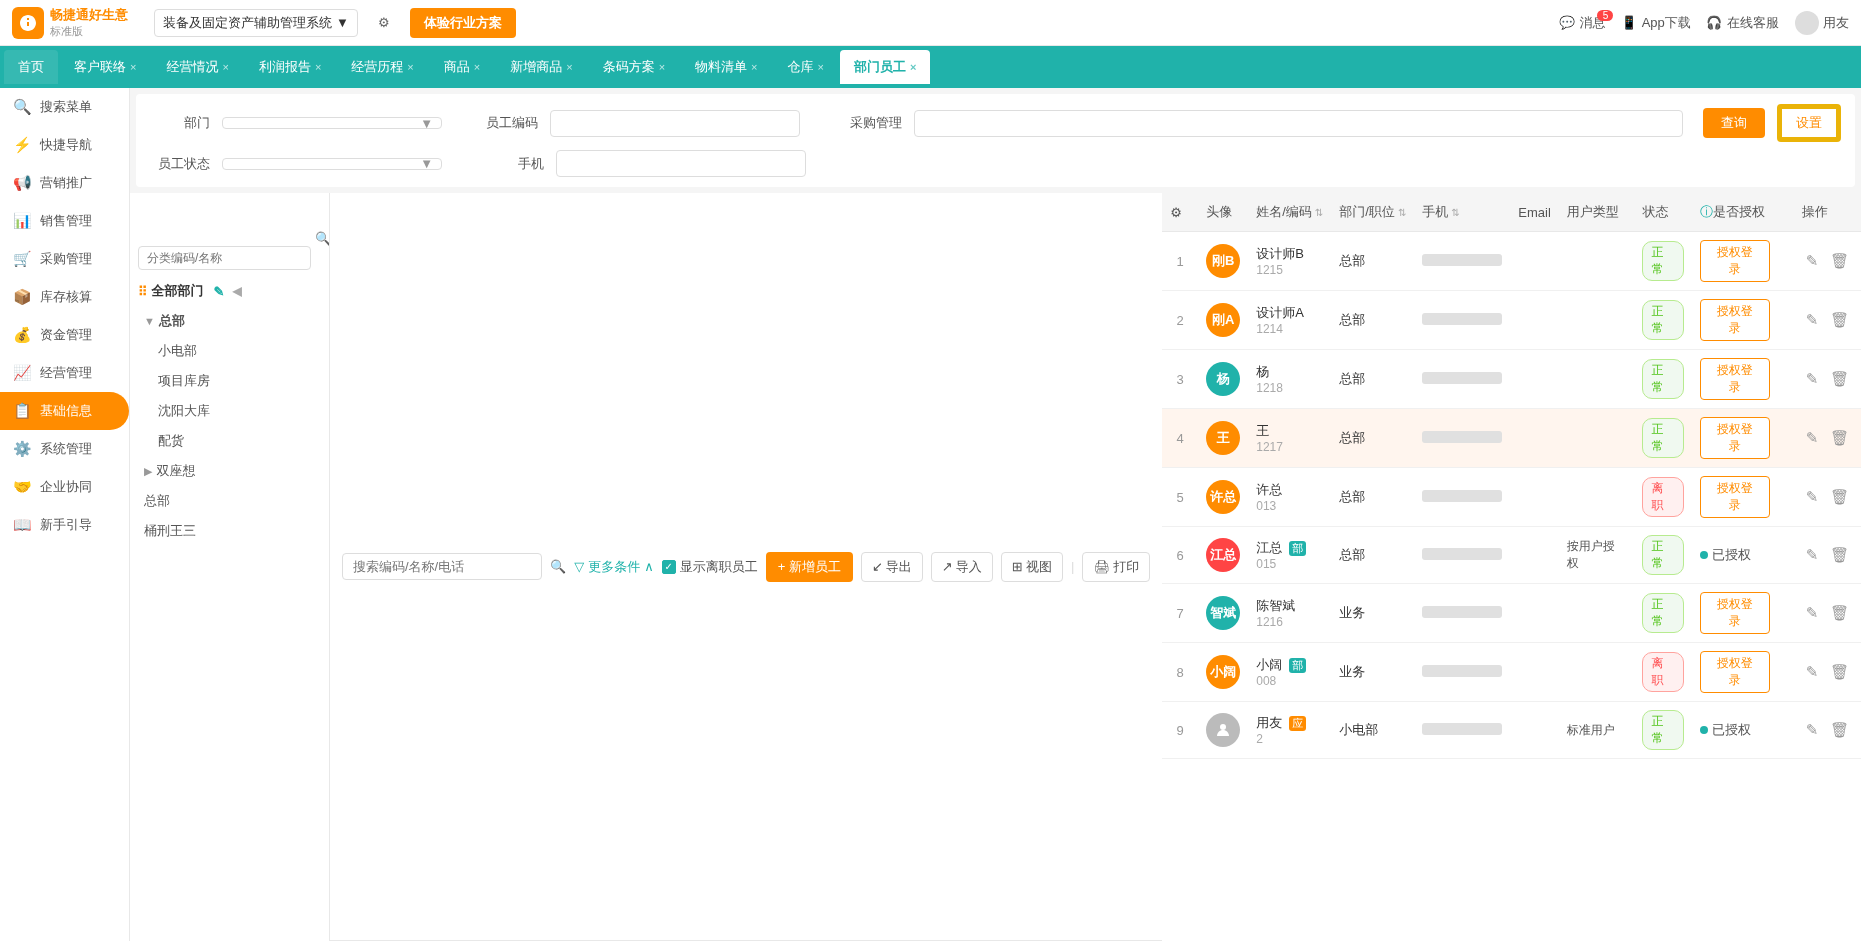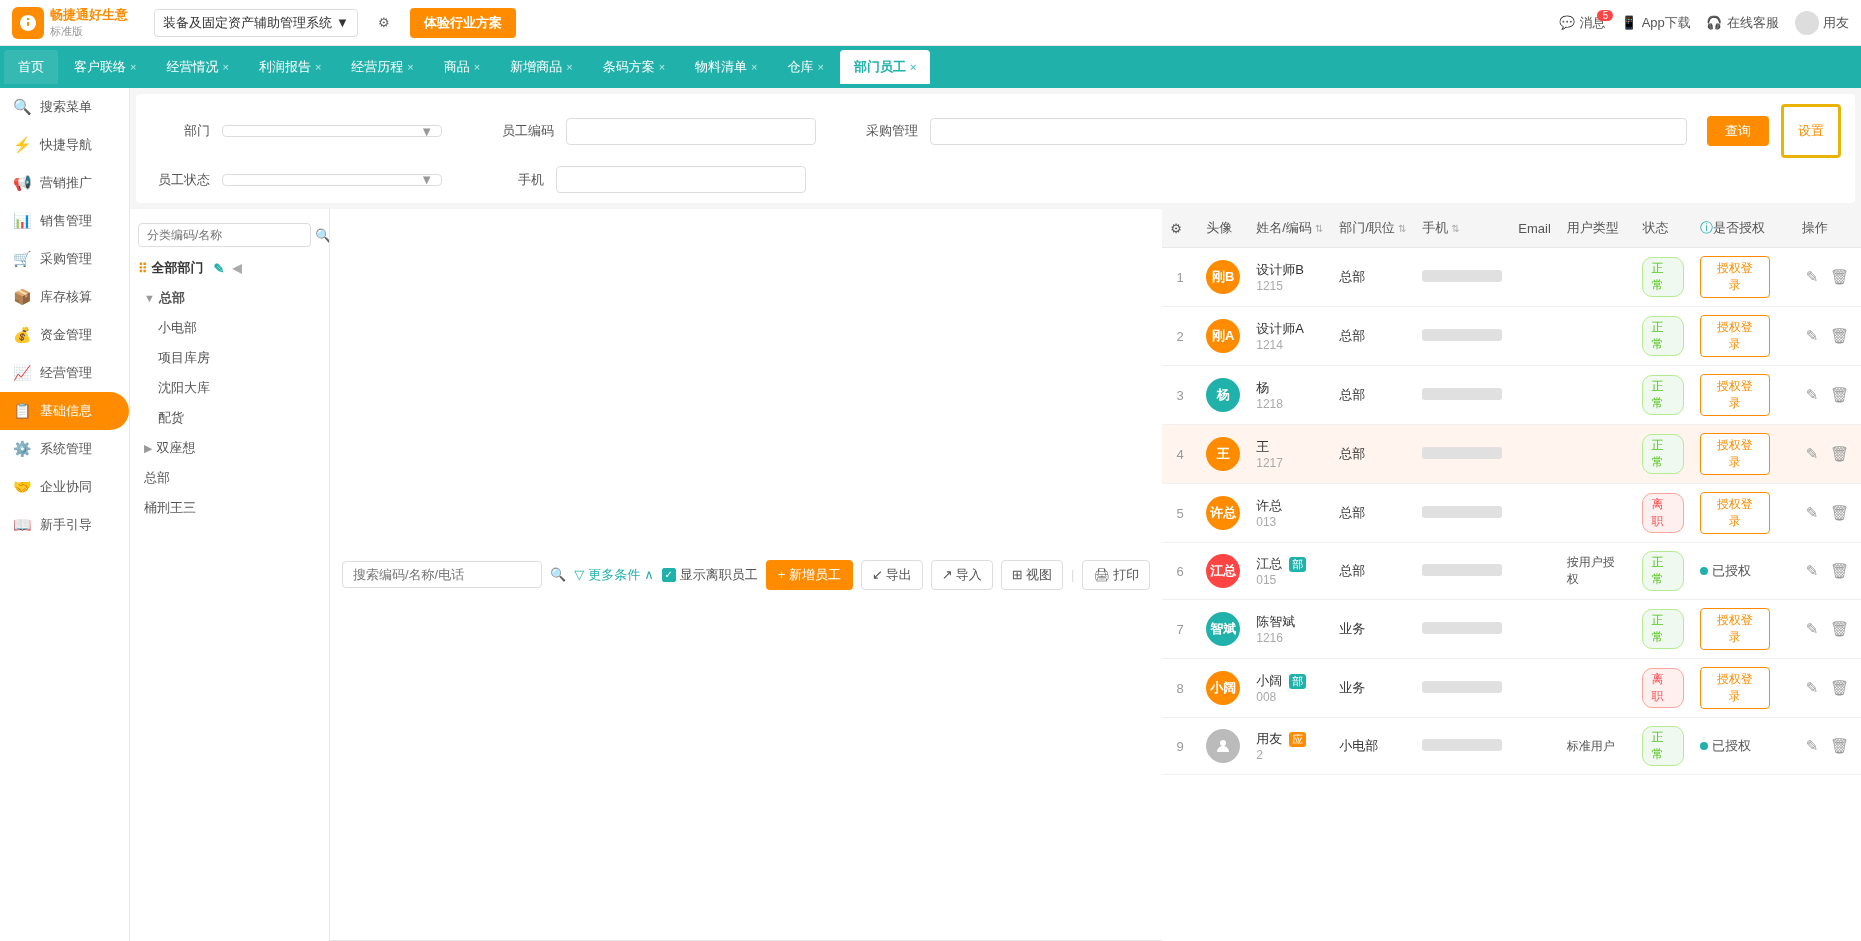--- a/index.html
+++ b/index.html
@@ -43,29 +43,29 @@
     
     .content-area { flex: 1; display: flex; flex-direction: column; overflow: hidden; background: #f5f5f5; }
     .dept-filter-panel { background: #fff; margin: 6px; border-radius: 4px; padding: 10px 14px; flex-shrink: 0; }
     .filter-row { display: flex; align-items: center; gap: 12px; margin-bottom: 8px; }
     .filter-row:last-child { margin-bottom: 0; }
     .filter-label { color: #555; width: 60px; text-align: right; flex-shrink: 0; }
     .filter-select { display: flex; align-items: center; border: 1px solid #ddd; border-radius: 4px; padding: 5px 28px 5px 10px; min-width: 220px; background: #fff; cursor: pointer; position: relative; color: #333; }
     .filter-select-arrow { position: absolute; right: 8px; color: #999; }
     .filter-input { border: 1px solid #ddd; border-radius: 4px; padding: 5px 10px; min-width: 320px; color: #333; outline: none; }
     .search-btn { background: #ff8c00; color: #fff; border: none; border-radius: 4px; padding: 6px 18px; cursor: pointer; font-size: 13px; }
-    .set-btn { background: #fff; color: #ff8c00; border: 3px solid #eab308; border-radius: 4px; padding: 15px 14px; cursor: pointer; font-size: 13px; }
+    .set-btn { background: #fff; color: #ff8c00; border: 5px solid #eab308; border-radius: 4px; padding: 5px 14px; cursor: pointer; font-size: 13px; }
 
     
     .inner-layout { display: flex; flex: 1; overflow: hidden; }
 
     
     .dept-tree { width: 200px; background: #fff; border-right: 1px solid #e8e8e8; padding: 8px 0; overflow-y: auto; flex-shrink: 0; }
     .dept-search { display: flex; align-items: center; padding: 6px 8px; gap: 4px; }
-    .dept-search input { flex: 1; border: 1px solid #ddd; border-radius: 4px; padding: 4px 8px; font-size: 12px; outline: none; }
+    .dept-search input { flex: 1; border: 1px solid #ddd; border-radius: 4px; padding: 4px 8px; font-size: 12px; outline: none; margin-top: 39px; }
     .dept-tree-header { display: flex; align-items: center; padding: 6px 8px; gap: 4px; cursor: pointer; font-weight: bold; color: #333; font-size: 13px; }
     .dept-tree-item { padding: 6px 8px 6px 20px; cursor: pointer; color: #555; font-size: 13px; display: flex; align-items: center; gap: 4px; }
     .dept-tree-item.indent1 { padding-left: 28px; }
 
     
     .table-area { flex: 1; display: flex; overflow: hidden; }
     .table-toolbar { background: #fff; padding: 8px 12px; display: flex; align-items: center; gap: 8px; border-bottom: 1px solid #e8e8e8; flex-shrink: 0; }
     .table-toolbar .search-input { border: 1px solid #ddd; border-radius: 4px; padding: 5px 10px; width: 200px; outline: none; }
     .table-toolbar .search-icon { color: #999; cursor: pointer; }
     .filter-more { display: flex; align-items: center; gap: 4px; color: #20b2aa; cursor: pointer; border: none; background: none; font-size: 13px; }
@@ -219,21 +219,21 @@
 
   <div class="content-area">
 
     <div class="dept-filter-panel">
       <div class="filter-row">
         <span class="filter-label">部门</span>
         <div class="filter-select" style="position:relative; width:220px;">
           <span style="flex:1;"></span>
           <span class="filter-select-arrow">▼</span>
         </div>
-        <span class="filter-label" style="margin-left:40px;">员工编码</span>
+        <span class="filter-label" style="margin-left:24px;">员工编码</span>
         <input class="filter-input" style="min-width: 250px;">
         <span class="filter-label" style="margin-left:30px;">采购管理</span>
         <input class="filter-input" style="flex: 1 1 0%; margin-right: 8px;">
         <button class="search-btn">查询</button>
         <button class="set-btn">设置</button>
       </div>
       <div class="filter-row">
         <span class="filter-label">员工状态</span>
         <div class="filter-select" style="position:relative; width:220px;">
           <span style="flex:1;"></span>

